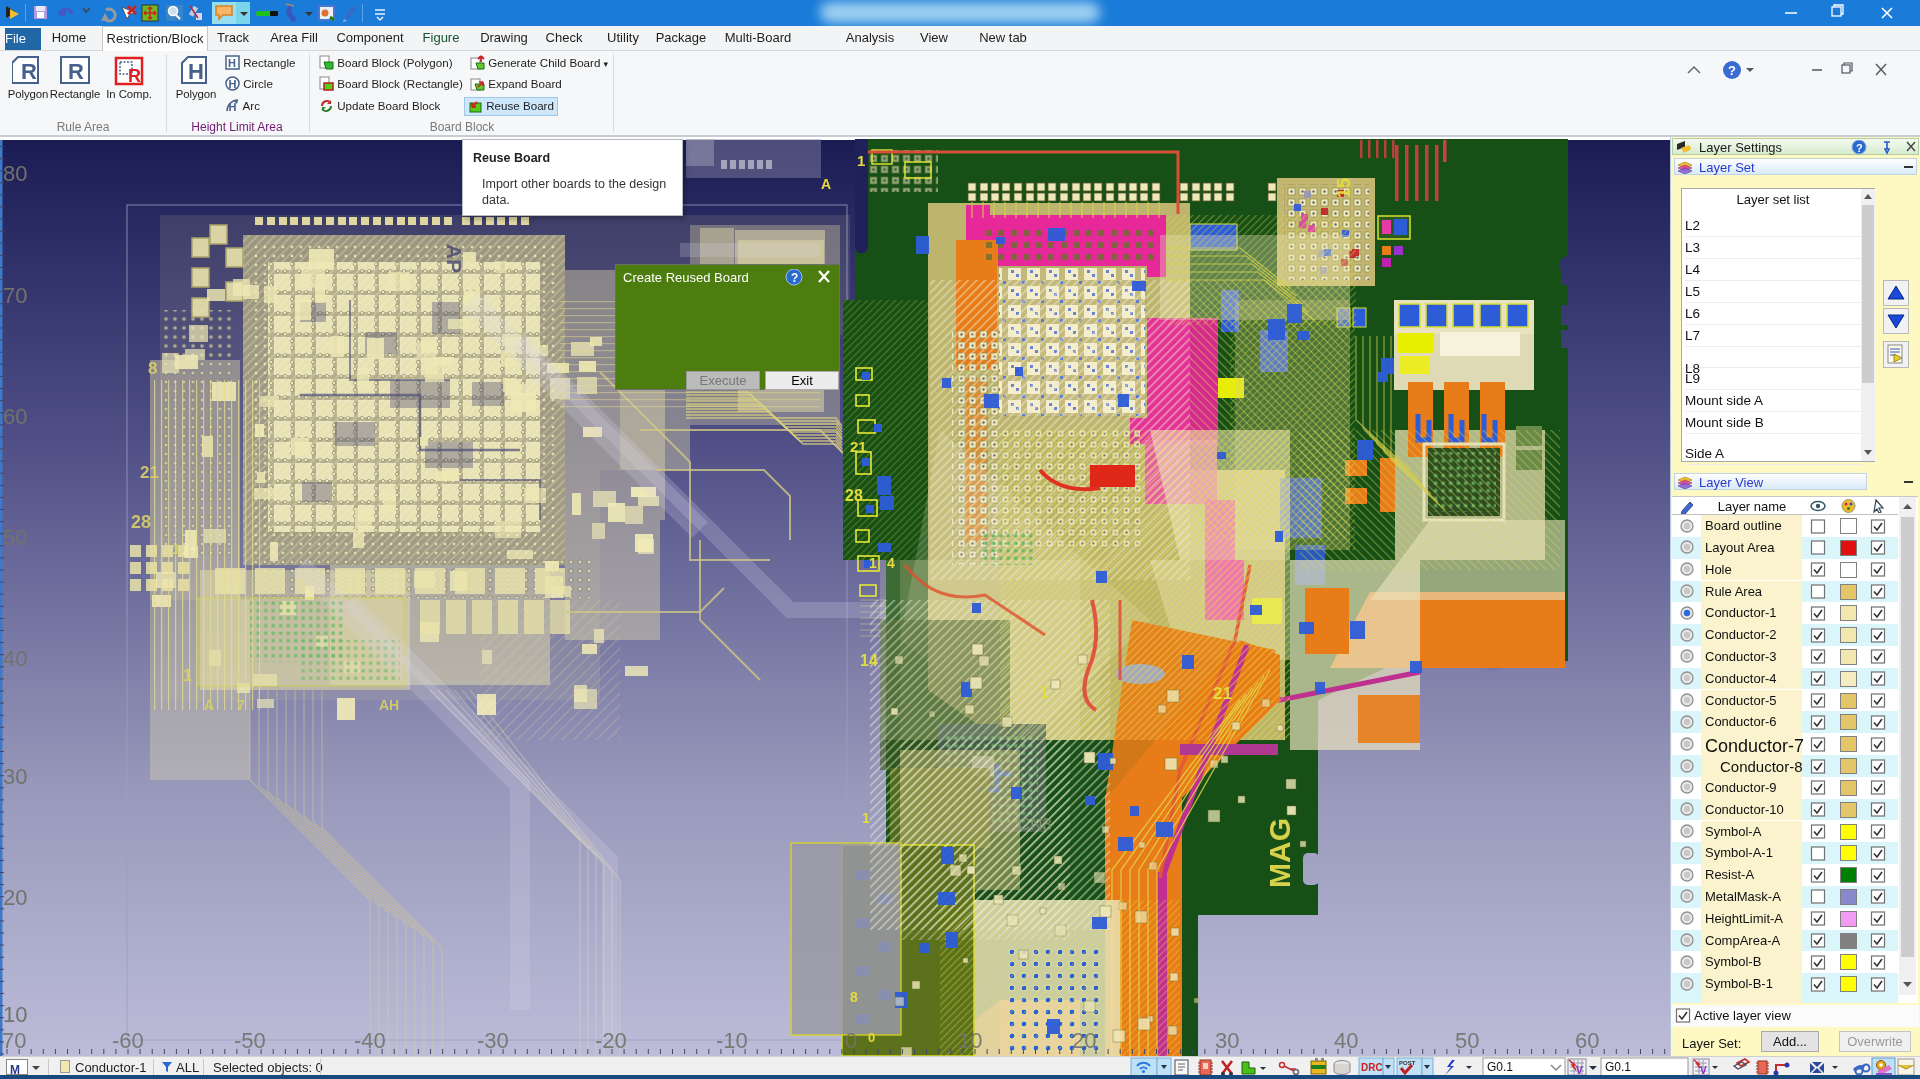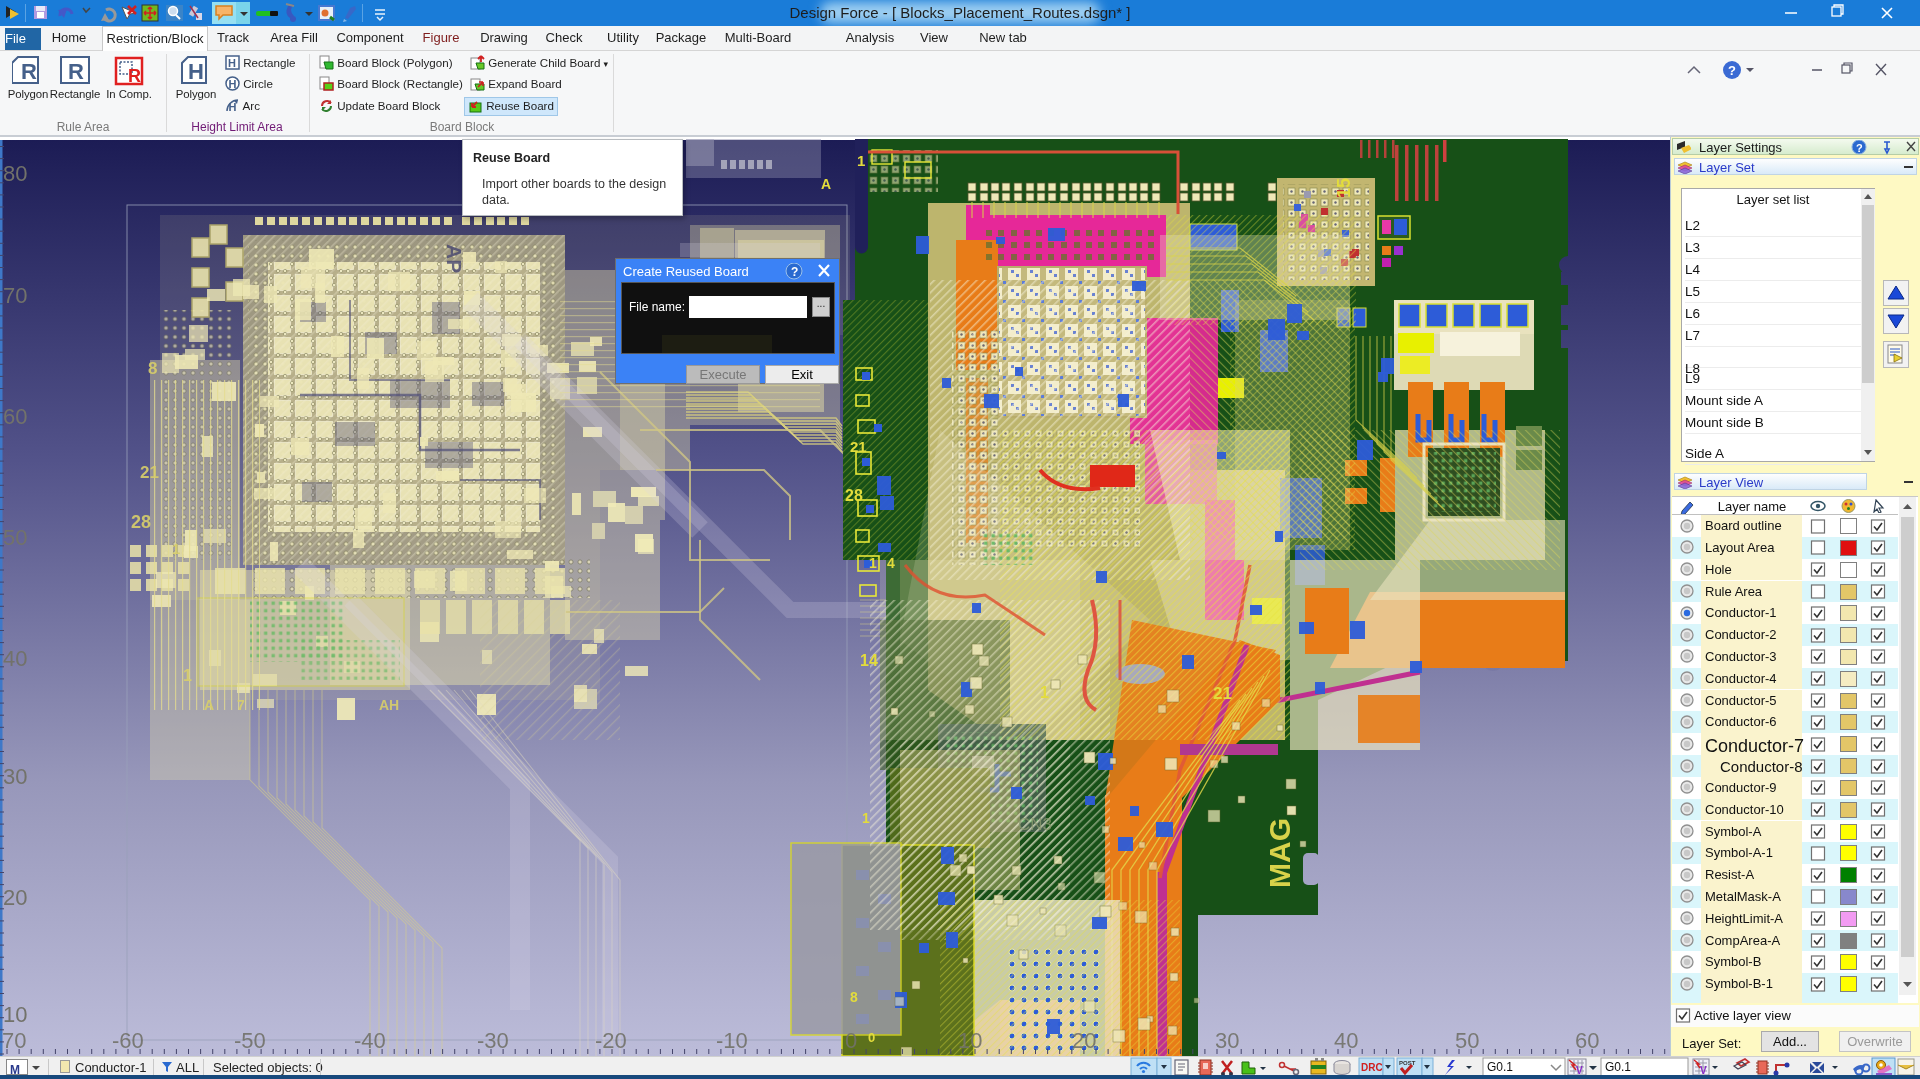--- a/index.html
+++ b/index.html
@@ -44,36 +44,35 @@
   <rect x="318" y="5" width="17" height="16" fill="#4878d0"></rect>
       <rect x="320" y="7" width="13" height="12" fill="#e8f0f8"></rect>
       <circle cx="325" cy="13" r="3.5" fill="#e07030"></circle>
       <path d="M330,17 l4,3" stroke="#208020" stroke-width="3"></path>
   <path d="M345,18 l5,-10 5,-2 1,3 -8,10 z" fill="#3868c8"></path>
       <path d="M344,19 l3,2 -4,1 z" fill="#88b8e8"></path>
   <rect x="362" y="4" width="1" height="18" fill="#5aa3e4"></rect>
   <path d="M375,10 h10 m-10,4 h10 m-8,3 l3,3 3,-3" stroke="#e8f2fc" stroke-width="1.5" fill="none"></path>
  </svg>
  <div class="abs tx" style="left:820px;top:2px;width:280px;height:21px;background:#9fd0f2;border-radius:10px;filter:blur(6px)"></div>
- <div class="abs tx" style="left:0;top:4px;width:1920px;text-align:center;font-size:15px;color:#1d1d1d">Design Force - [ Blocks_Placement_Routes.dsgn* ]</div>
  <svg class="abs" style="right:0;top:0" width="150" height="26">
   <path d="M15,13 h12" stroke="#fff" stroke-width="1.5"></path>
   <rect x="62" y="7" width="9" height="9" fill="none" stroke="#fff" stroke-width="1.3"></rect>
       <path d="M64,7 v-2 h9 v9 h-2" fill="none" stroke="#fff" stroke-width="1.3"></path>
   <path d="M112,8 l10,10 m0,-10 l-10,10" stroke="#fff" stroke-width="1.6"></path>
  </svg>
 </div>
 <div class="abs" style="left:0;top:26px;width:1920px;height:25px;background:#f3f4f5;border-bottom:1px solid #d5d5d5">
     <div class="abs tx" style="left:5px;top:2px;width:36px;height:22px;background:#2166a5;color:#fff;font-size:13px;padding-top:3px">File</div>
     <div class="abs tx" style="left:102px;top:0;width:106px;height:25px;background:#fff;border:1px solid #c8c8c8;border-bottom:none;text-align:center;font-size:13px;color:#1e1e1e;padding-top:4px">Restriction/Block</div>
     <div class="abs tx" style="left:69px;top:4px;font-size:13px;color:#1e1e1e;transform:translateX(-50%)">Home</div>
     <div class="abs tx" style="left:233px;top:4px;font-size:13px;color:#1e1e1e;transform:translateX(-50%)">Track</div>
     <div class="abs tx" style="left:294px;top:4px;font-size:13px;color:#1e1e1e;transform:translateX(-50%)">Area Fill</div>
     <div class="abs tx" style="left:370px;top:4px;font-size:13px;color:#1e1e1e;transform:translateX(-50%)">Component</div>
-    <div class="abs tx" style="left:441px;top:4px;font-size:13px;color:#7f1d1d;transform:translateX(-50%)">Figure</div>
+    <div class="abs tx" style="left:441px;top:4px;font-size:13px;color:#14532d;transform:translateX(-50%)">Figure</div>
     <div class="abs tx" style="left:504px;top:4px;font-size:13px;color:#1e1e1e;transform:translateX(-50%)">Drawing</div>
     <div class="abs tx" style="left:564px;top:4px;font-size:13px;color:#1e1e1e;transform:translateX(-50%)">Check</div>
     <div class="abs tx" style="left:623px;top:4px;font-size:13px;color:#1e1e1e;transform:translateX(-50%)">Utility</div>
     <div class="abs tx" style="left:681px;top:4px;font-size:13px;color:#1e1e1e;transform:translateX(-50%)">Package</div>
     <div class="abs tx" style="left:758px;top:4px;font-size:13px;color:#1e1e1e;transform:translateX(-50%)">Multi-Board</div>
     <div class="abs tx" style="left:870px;top:4px;font-size:13px;color:#1e1e1e;transform:translateX(-50%)">Analysis</div>
     <div class="abs tx" style="left:934px;top:4px;font-size:13px;color:#1e1e1e;transform:translateX(-50%)">View</div>
     <div class="abs tx" style="left:1003px;top:4px;font-size:13px;color:#1e1e1e;transform:translateX(-50%)">New tab</div>
   </div>
 <div class="abs" style="left:0;top:51px;width:1920px;height:86px;background:#f6f7f8;border-bottom:2px solid #c8cdd4">
@@ -1123,33 +1122,27 @@
     <text x="1215" y="1048" font-size="22" fill="#72726a" font-family="Liberation Sans, sans-serif" opacity="0.9">30</text>
     <text x="1334" y="1048" font-size="22" fill="#72726a" font-family="Liberation Sans, sans-serif" opacity="0.9">40</text>
     <text x="1455" y="1048" font-size="22" fill="#72726a" font-family="Liberation Sans, sans-serif" opacity="0.9">50</text>
     <text x="1575" y="1048" font-size="22" fill="#72726a" font-family="Liberation Sans, sans-serif" opacity="0.9">60</text>
   </svg>
 <div class="abs" style="left:462px;top:139px;width:221px;height:77px;background:#fff;border:1px solid #b8bcc0;box-shadow:2px 3px 5px rgba(0,0,0,0.25);z-index:30">
  <div class="tx" style="position:absolute;left:10px;top:11px;font-size:12.5px;font-weight:bold;color:#222">Reuse Board</div>
  <div style="position:absolute;left:19px;top:36px;width:190px;font-size:12.5px;color:#333;line-height:16px">Import other boards to the design data.</div>
 </div>
 
-<div class="abs" style="left:615px;top:258px;width:225px;height:126px;background:#3b82f6;border:1px solid #6e6e6e;z-index:25">
+<div class="abs" style="left:615px;top:264px;width:225px;height:126px;background:#4d7c0f;border:1px solid #6e6e6e;z-index:25">
  <div class="abs tx" style="left:7px;top:5px;font-size:13px;color:#fff">Create Reused Board</div>
  <svg class="abs" style="right:8px;top:4px" width="46" height="17">
   <circle cx="9" cy="8" r="8" fill="#2a6ad0" stroke="#9ac0ea" stroke-width="1"></circle>
       <text x="6" y="13" font-size="12" font-weight="bold" fill="#fff" font-family="Liberation Sans">?</text>
   <path d="M34,2 l10,11 m0,-11 l-10,11" stroke="#fff" stroke-width="2.2"></path>
  </svg>
- <div class="abs" style="left:5px;top:23px;width:214px;height:72px;background:#101010;border:1px solid #565656">
-  <div class="abs tx" style="left:7px;top:17px;font-size:12px;color:#fff">File name:</div>
-  <div class="abs" style="left:67px;top:13px;width:118px;height:22px;background:#fff"></div>
-  <div class="abs" style="left:190px;top:14px;width:18px;height:20px;background:#cfcfcf;border:1px solid #888;font-size:10px;text-align:center;color:#222">...</div>
-  <div class="abs" style="left:40px;top:52px;width:110px;height:18px;background:#1d1d12"></div>
- </div>
  <div class="abs tx" style="left:70px;top:106px;width:74px;height:19px;background:#bbb;border:1px solid #999;color:#777;font-size:13px;text-align:center;padding-top:1px">Execute</div>
  <div class="abs tx" style="left:149px;top:106px;width:74px;height:19px;background:#ececec;border:1px solid #aaa;color:#000;font-size:13px;text-align:center;padding-top:1px">Exit</div>
 </div>
 <div id="panel" class="abs" style="left:1670px;top:137px;width:250px;height:919px;background:#fef9c3;border-left:1px solid #b9cbd8;z-index:20">
     <div class="abs" style="left:1px;top:1px;width:247px;height:17px;background:linear-gradient(#f4faef,#d6ecce);border:1px solid #b5cda6">
       <svg class="abs" style="left:2px;top:1px" width="16" height="14">
         <path d="M2,4 l8,-3 v6 l-8,3 z" fill="#2a2a2a"></path>
         <path d="M6,8 l8,-3 3,4 -8,4 z" fill="#f0c030"></path>
       </svg>
       <div class="abs tx" style="left:26px;top:1px;font-size:13px;color:#1a1a1a">Layer Settings</div>

